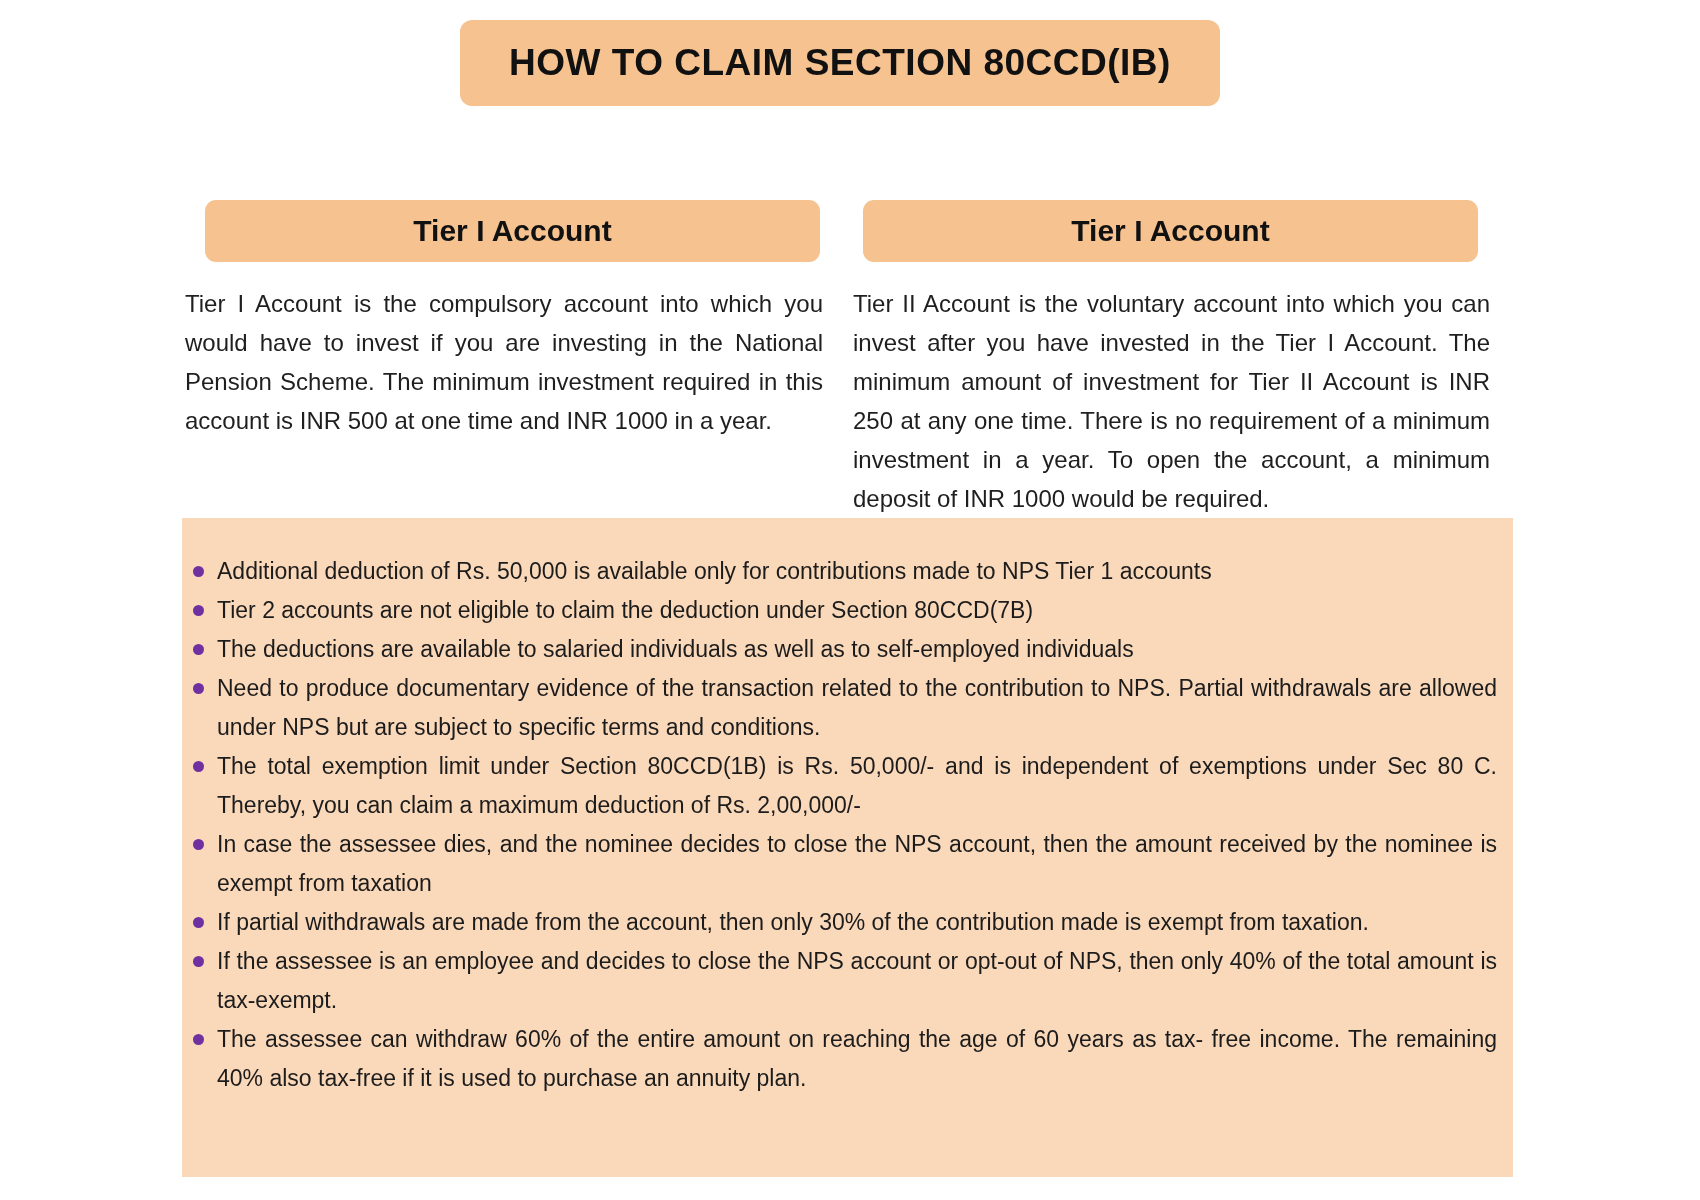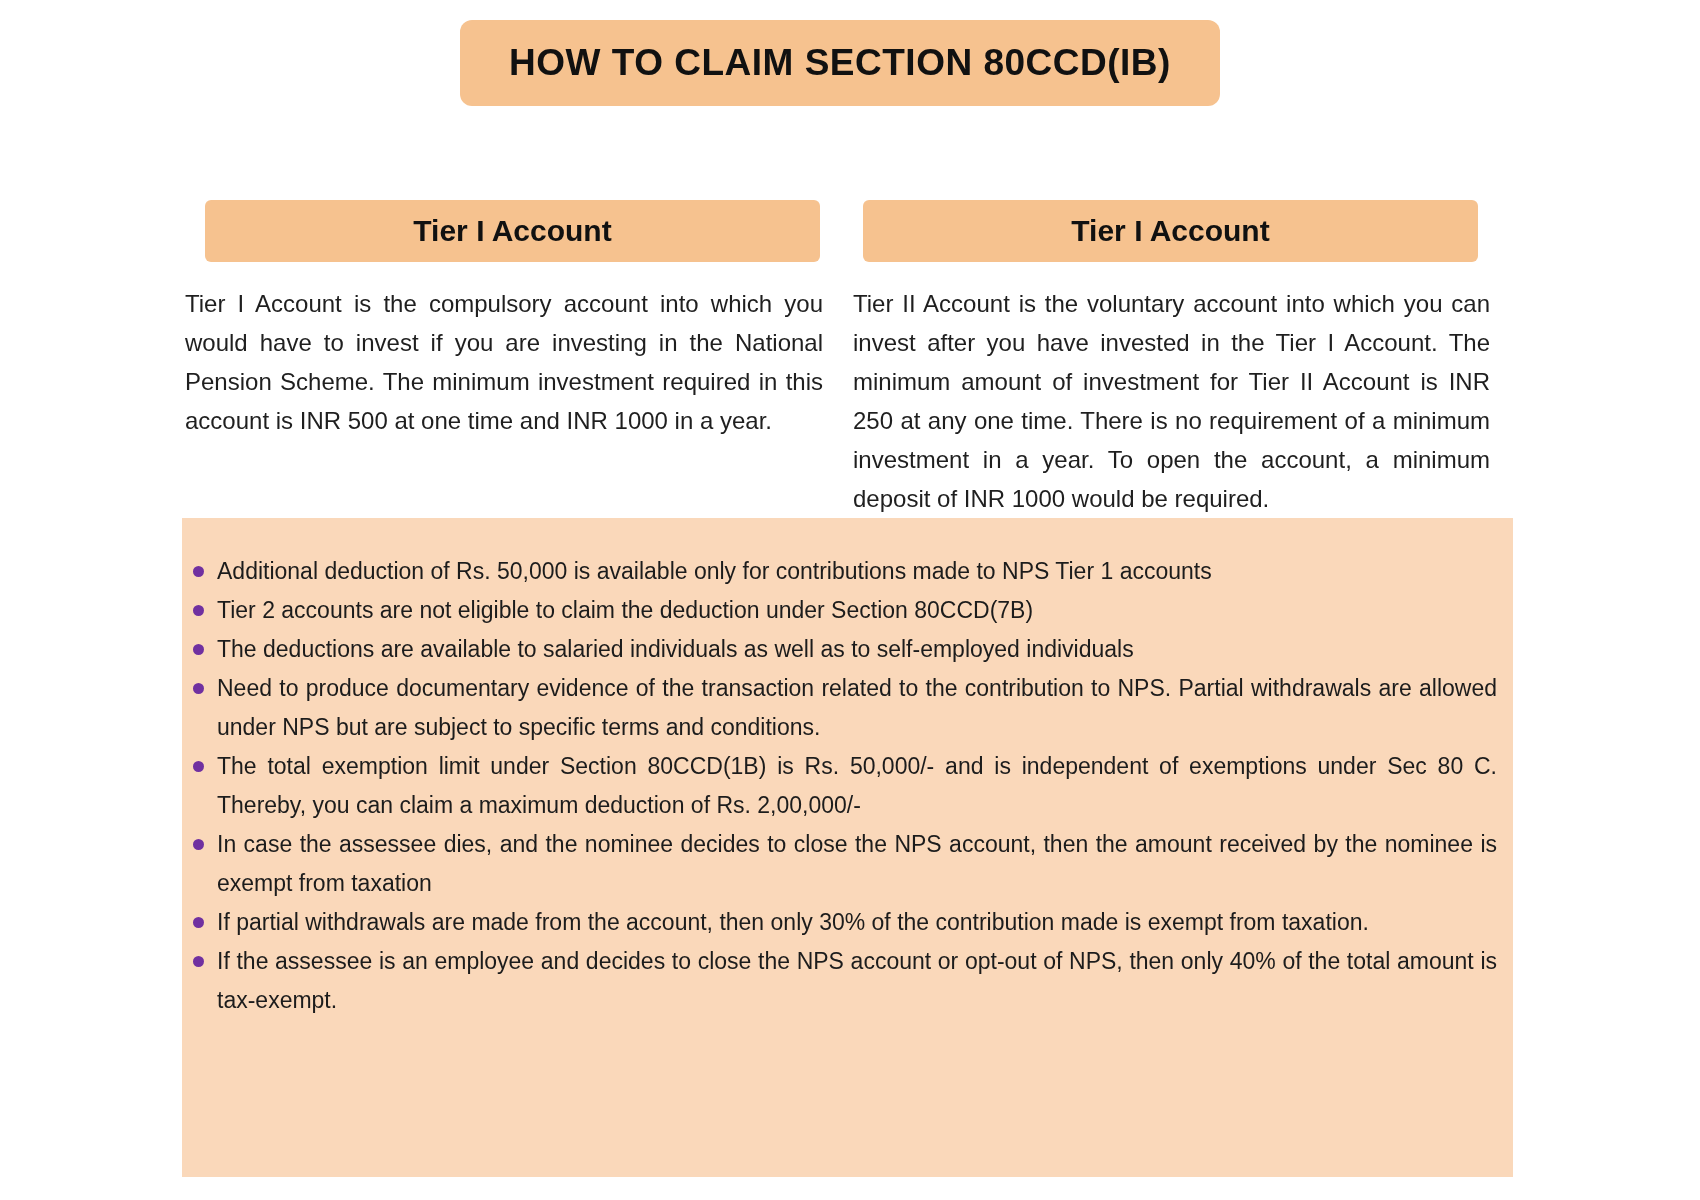--- a/index.html
+++ b/index.html
@@ -37,21 +37,21 @@
     color: #111111;
   }
 
   
   .col-header {
     position: absolute;
     top: 200px;
     width: 615px;
     height: 62px;
     background: #f6c28f;
-    border-radius: 6px;
+    border-radius: 11px;
     display: flex;
     align-items: center;
     justify-content: center;
   }
   .col-header.left  { left: 205px; }
   .col-header.right { left: 863px; }
   .col-header .hdr-text {
     font-size: 30px;
     font-weight: bold;
     color: #111111;
@@ -161,16 +161,20 @@
   <li class="bullet-item">
     <span class="dot"></span>
     <span class="bullet-text">If partial withdrawals are made from the account, then only 30% of the contribution made is exempt from taxation.</span>
   </li>
 
   <li class="bullet-item">
     <span class="dot"></span>
     <span class="bullet-text">If the assessee is an employee and decides to close the NPS account or opt-out of NPS, then only 40% of the total amount is tax-exempt.</span>
   </li>
 
+  <li class="bullet-item">
+    <span class="dot"></span>
+    <span class="bullet-text">The assessee can withdraw 60% of the entire amount on reaching the age of 60 years as tax- free income. The remaining 40% also tax-free if it is used to purchase an annuity plan.</span>
+  </li>
 </ul>
   </div>
 
 </div>
 
 </body></html>

